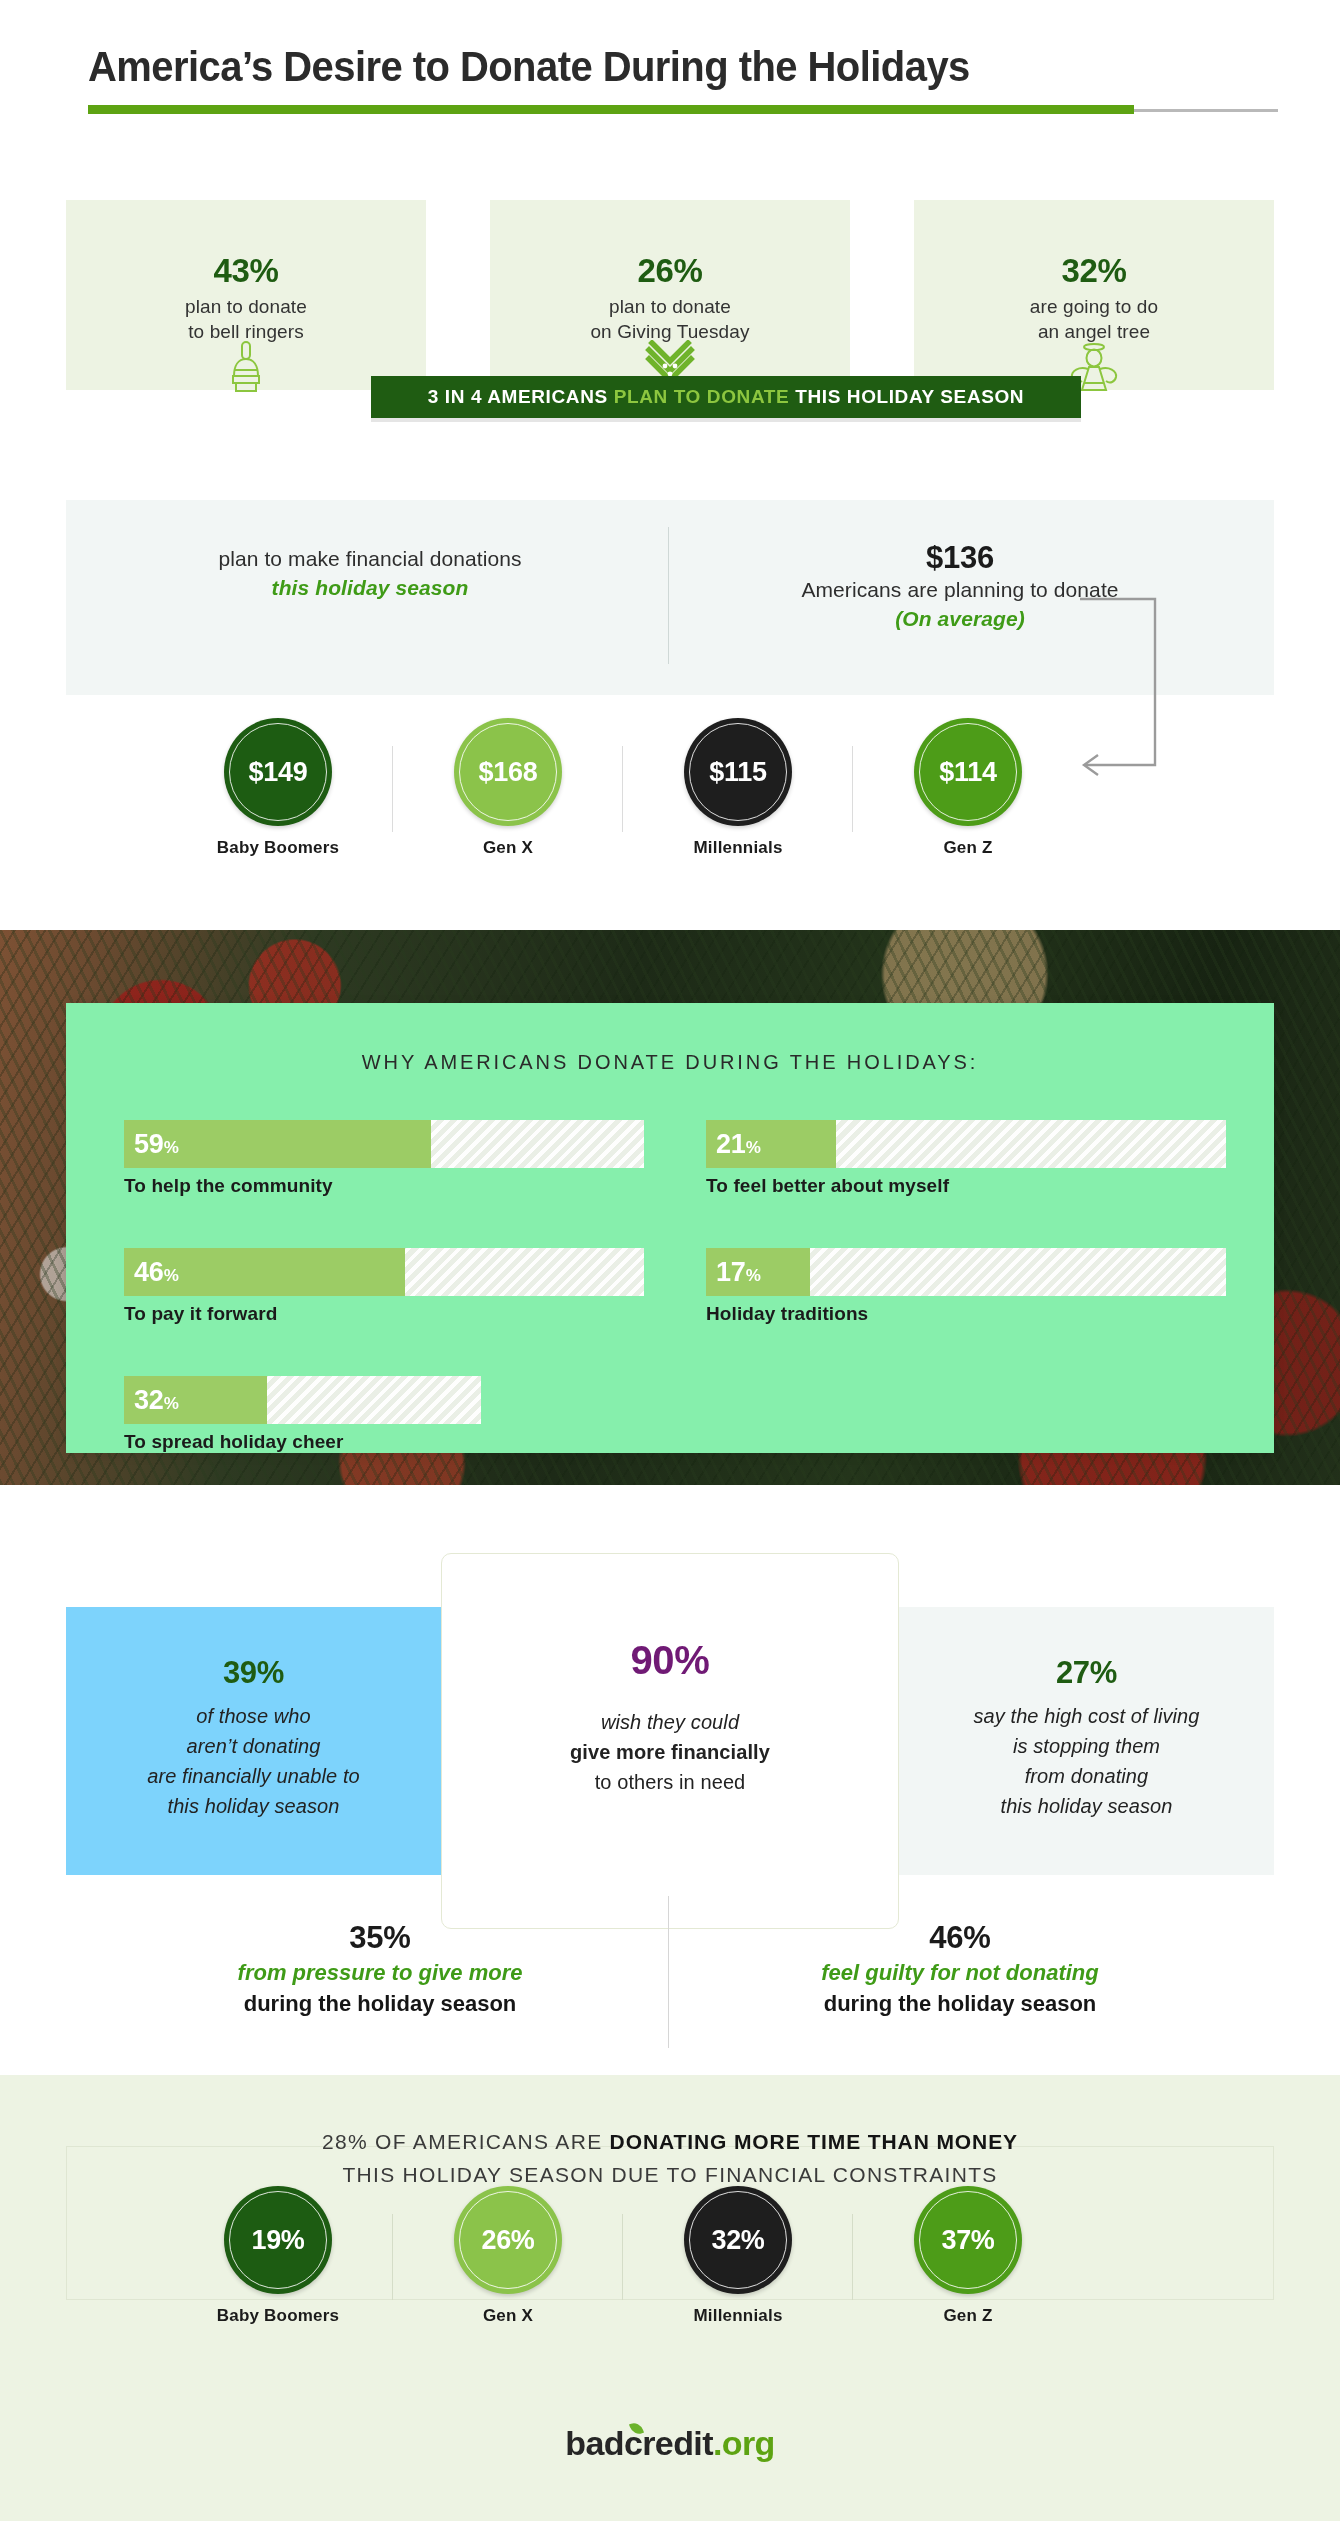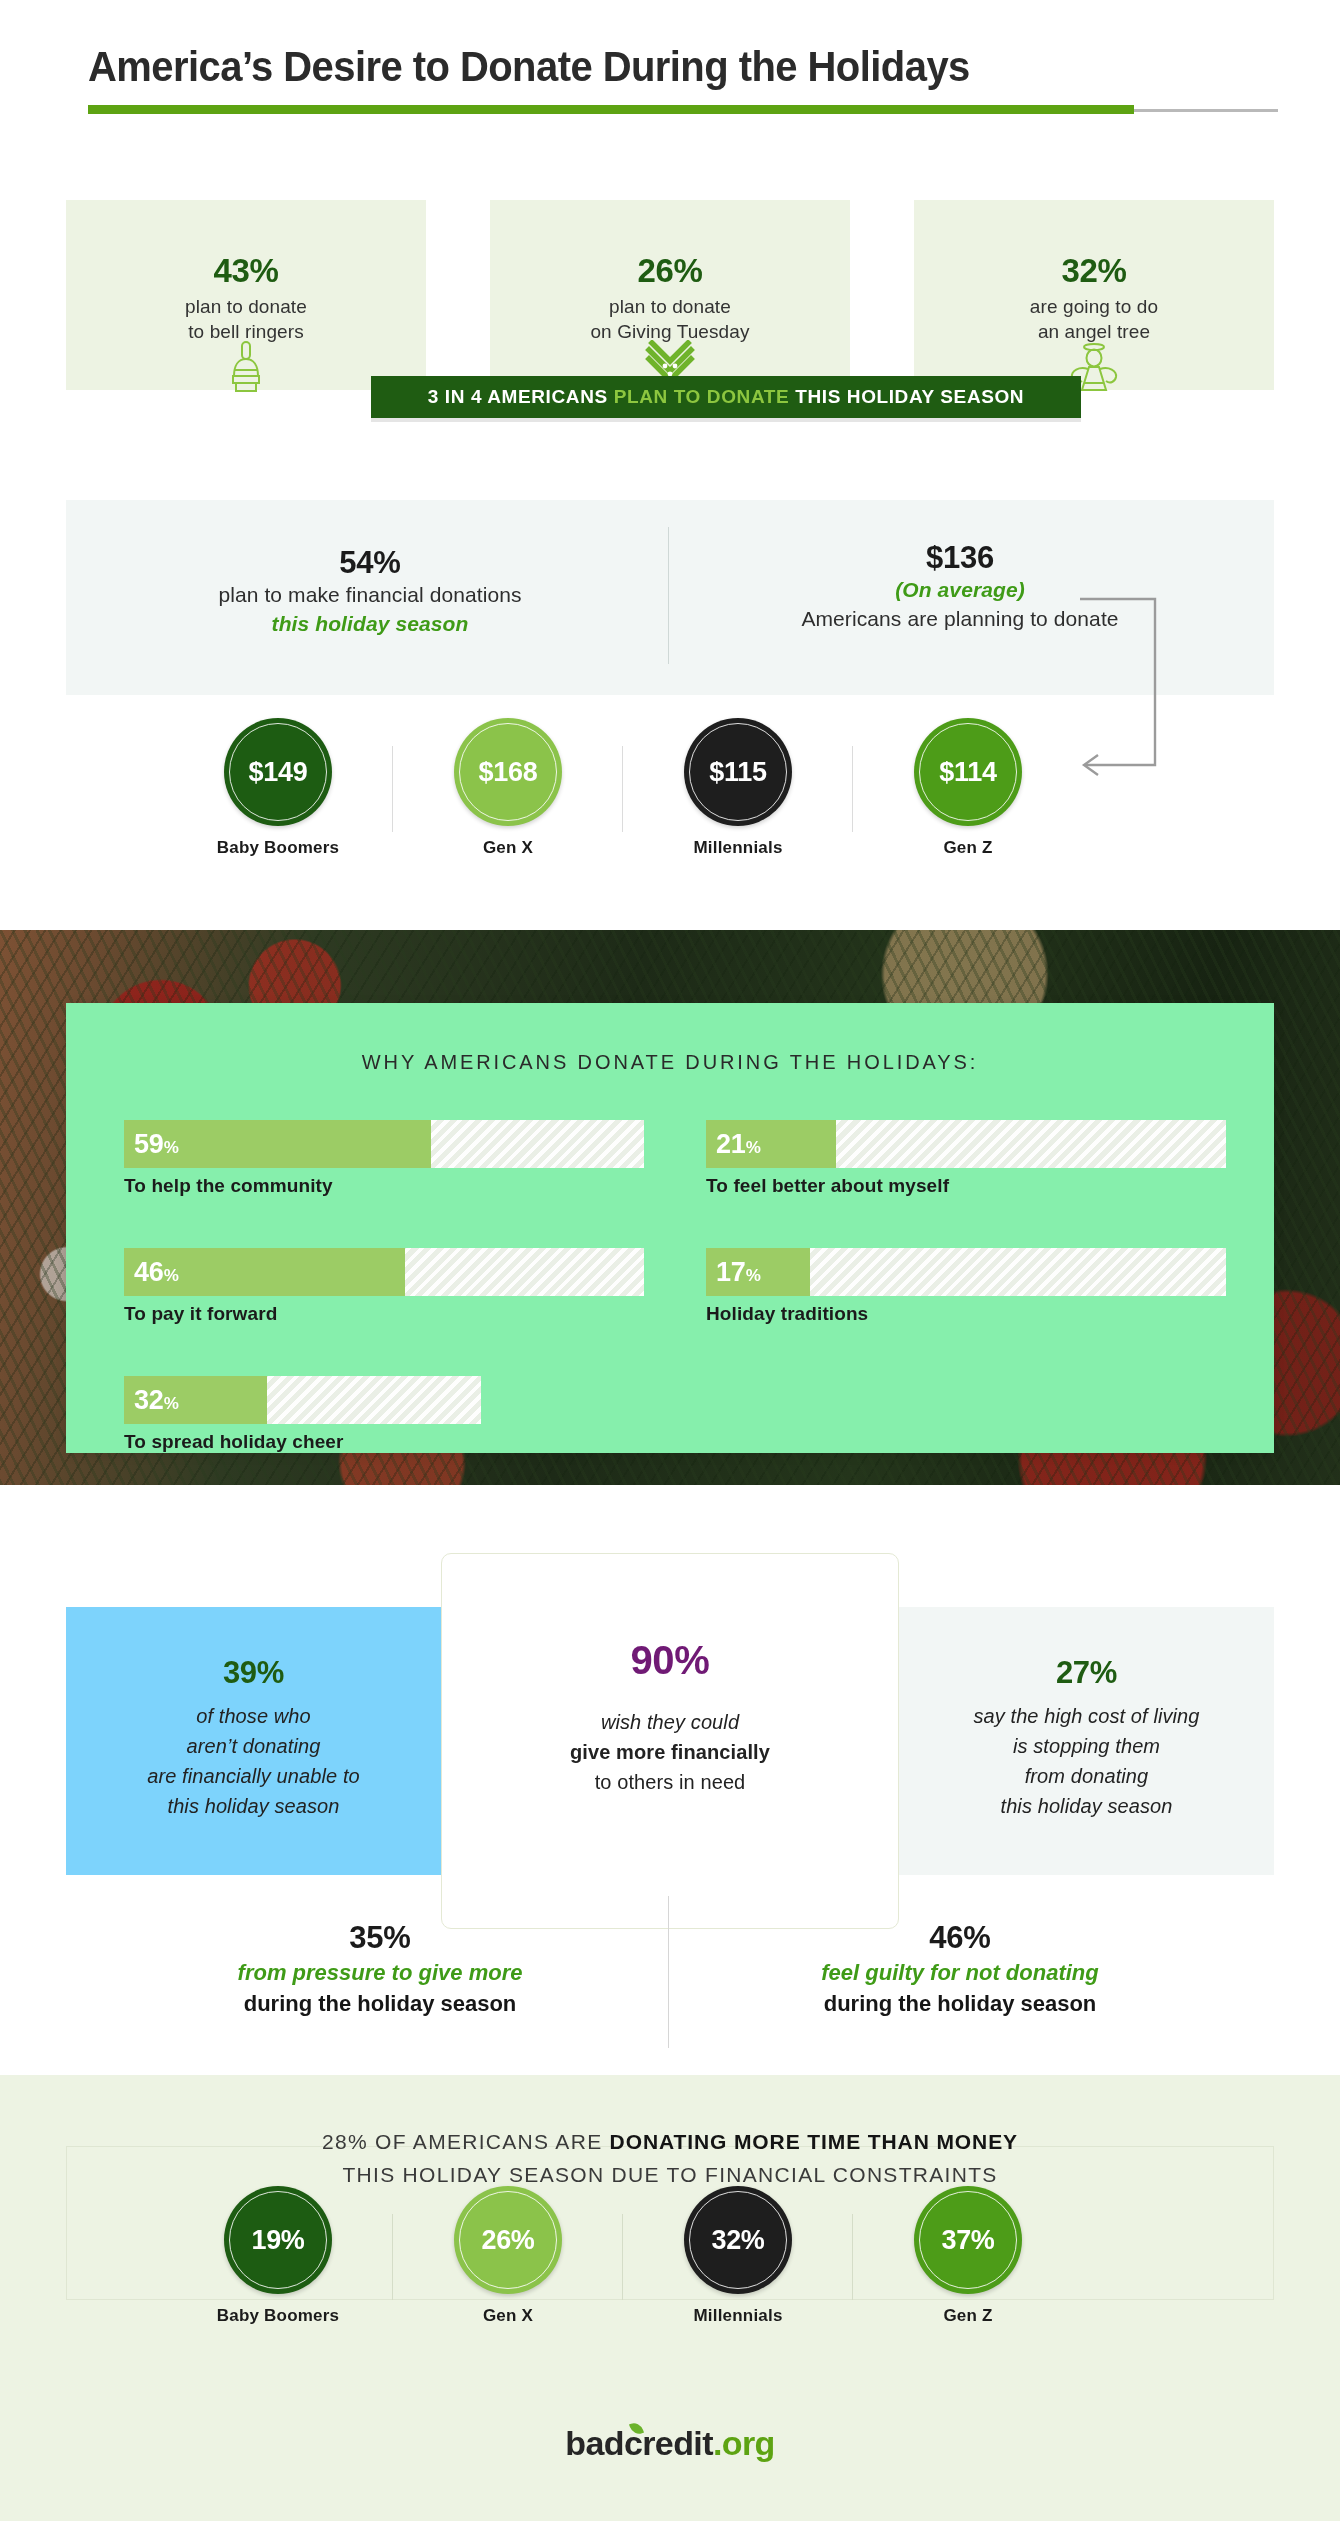--- a/index.html
+++ b/index.html
@@ -353,29 +353,28 @@
       <span>3 IN 4 AMERICANS</span>
       <span class="hl">PLAN TO DONATE</span>
       <span>THIS HOLIDAY SEASON</span>
     </div>
   </div>
 
   <div class="s2-band"></div>
   <div class="s2-divider"></div>
 
   <div class="s2-left">
-    <div class="s2-big">54%</div>
     <div class="s2-line">plan to make financial donations</div>
     <div class="s2-line green-it">this holiday season</div>
   </div>
 
   <div class="s2-right">
     <div class="s2-big">$136</div>
+    <div class="s2-line">Americans are planning to donate</div>
     <div class="s2-line green-it">(On average)</div>
-    <div class="s2-line">Americans are planning to donate</div>
   </div>
 
   <div class="arrow-svg">
     <svg width="110" height="190" viewBox="0 0 110 190">
       <polyline points="20,4 95,4 95,170 26,170" fill="none" stroke="#9b9b9b" stroke-width="2.4"></polyline>
       <polyline points="38,160 24,170 38,180" fill="none" stroke="#9b9b9b" stroke-width="2.4"></polyline>
     </svg>
   </div>
 
   <div class="gen-row">

